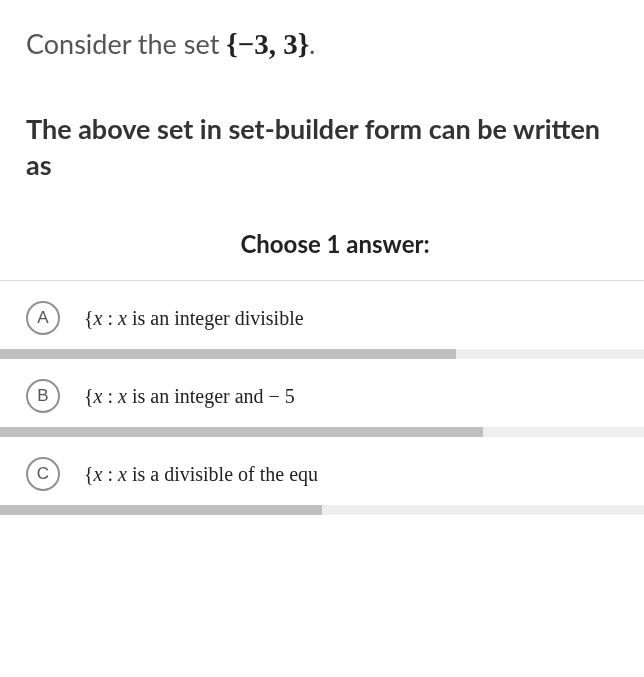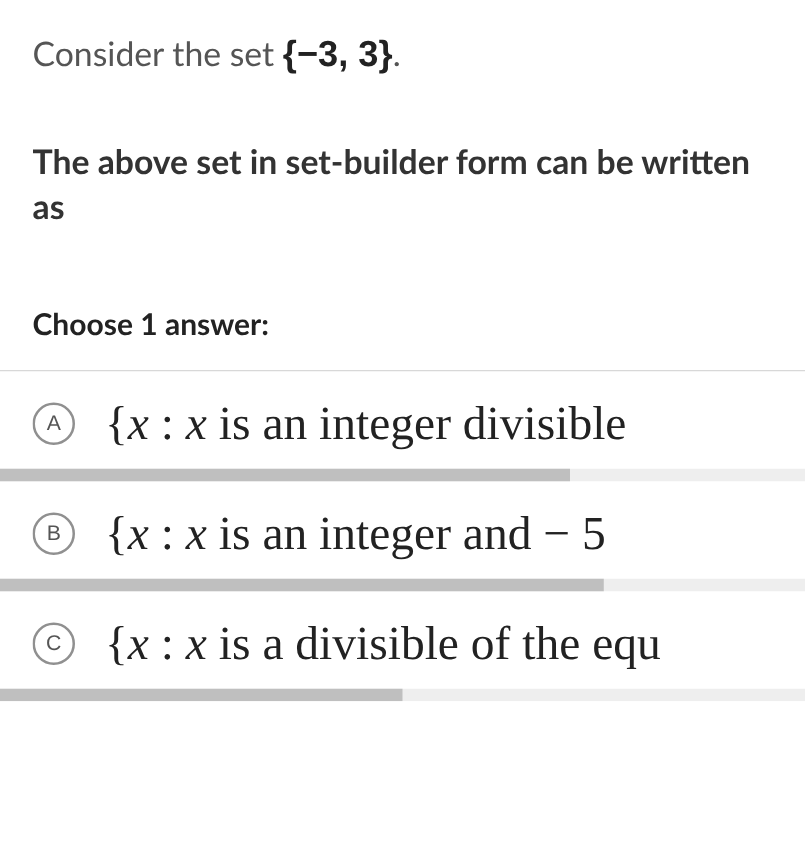--- a/index.html
+++ b/index.html
@@ -11,38 +11,39 @@
   }
   .content { padding: 24px 0 0 26px; }
   .intro {
     font-size: 27px;
     color: #555;
     font-weight: 400;
     line-height: 1.4;
     margin-bottom: 46px;
   }
   .intro .math {
-    font-family: Liberation Sans, sans-serif;
+    font-family: Liberation Serif, serif;
     color: #222;
     font-weight: 700;
     font-size: 29px;
   }
   .question {
     font-size: 27px;
     color: #333;
     font-weight: 700;
     line-height: 1.35;
-    margin-bottom: 62px;
+    margin-bottom: 46px;
     padding-right: 20px;
   }
   .prompt {
     font-size: 24px;
     color: #222;
     font-weight: 700;
     margin-bottom: 22px;
+    text-align: center;
   }
   .sep { border: none; border-top: 1px solid #d8d8d8; margin-left:-26px; }
   .choice {
     display: flex;
     align-items: center;
     gap: 24px;
     padding: 20px 0 14px 0;
     position: relative;
     white-space: nowrap;
     overflow: hidden;
@@ -56,21 +57,21 @@
     display: flex;
     align-items: center;
     justify-content: center;
     font-size: 17px;
     font-weight: 400;
     color: #555;
     font-family: -apple-system, BlinkMacSystemFont, "Segoe UI", sans-serif;
   }
   .opt-text {
     font-family: "Times New Roman", Times, serif;
-    font-size: 38px;
+    font-size: 20px;
     color: #222;
     white-space: nowrap;
   }
   .opt-text .it { font-style: italic; }
   .scroll-track {
     height: 10px;
     background: #eee;
     border-radius: 0;
     margin-left: -26px;
     position: relative;

